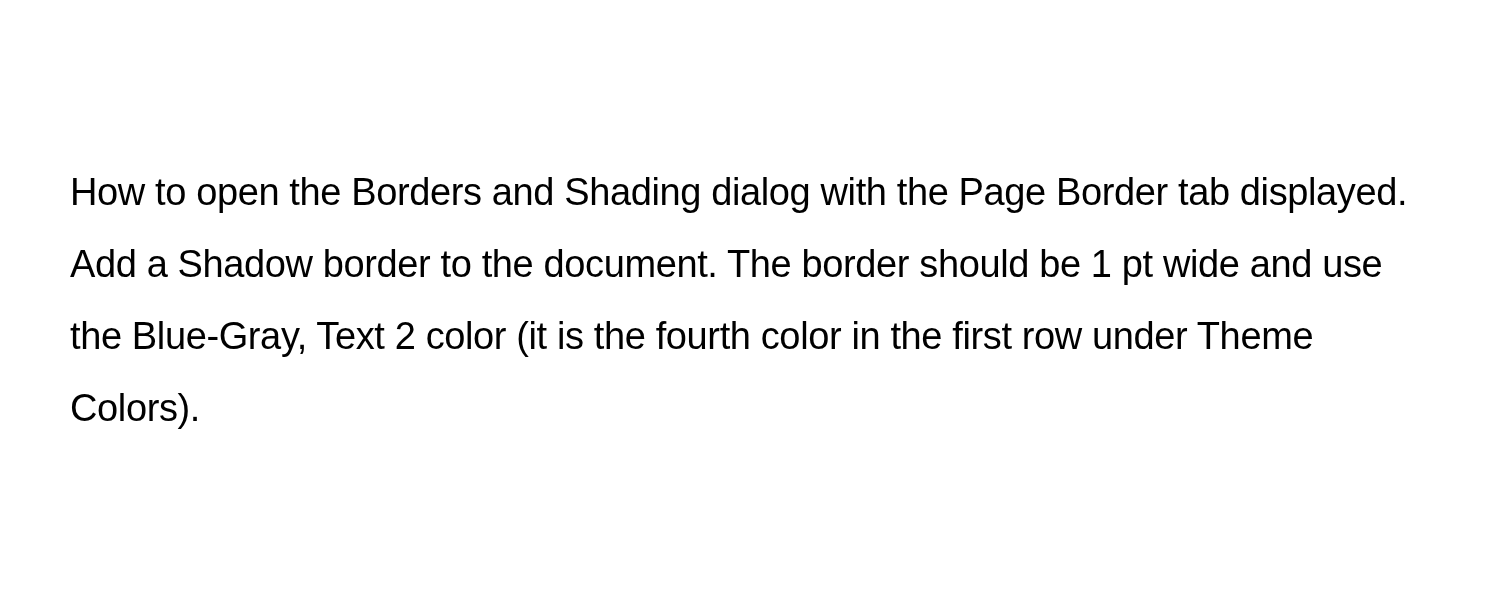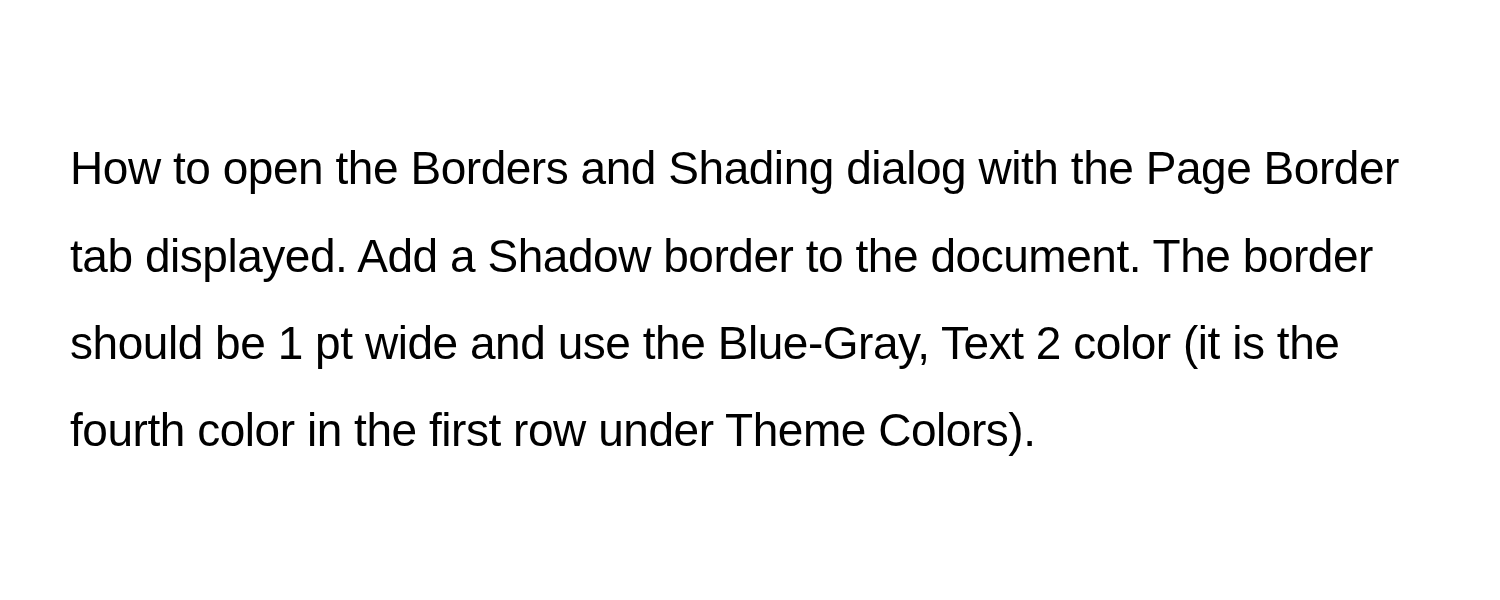--- a/index.html
+++ b/index.html
@@ -10,21 +10,21 @@
     body {
       width: 1500px;
       height: 600px;
       background: #ffffff;
       font-family: -apple-system, BlinkMacSystemFont, "Segoe UI", Helvetica, Arial, sans-serif;
       display: flex;
       align-items: center;
       padding: 60px 70px;
     }
     .content {
-      font-size: 46px;
+      font-size: 38px;
       line-height: 1.9;
       color: #000000;
       font-weight: 400;
       letter-spacing: -0.01em;
     }
   </style>
 </head>
 <body>
 
 <div class="content">

